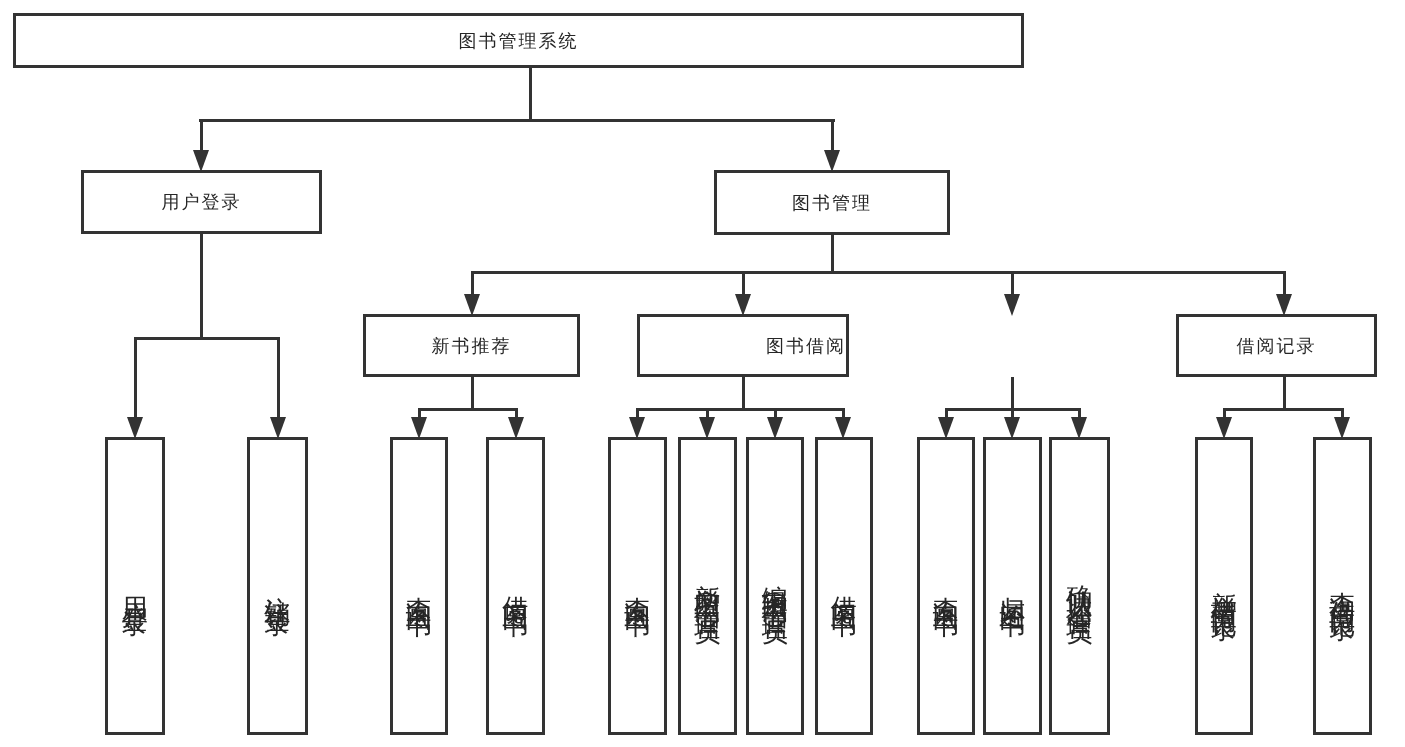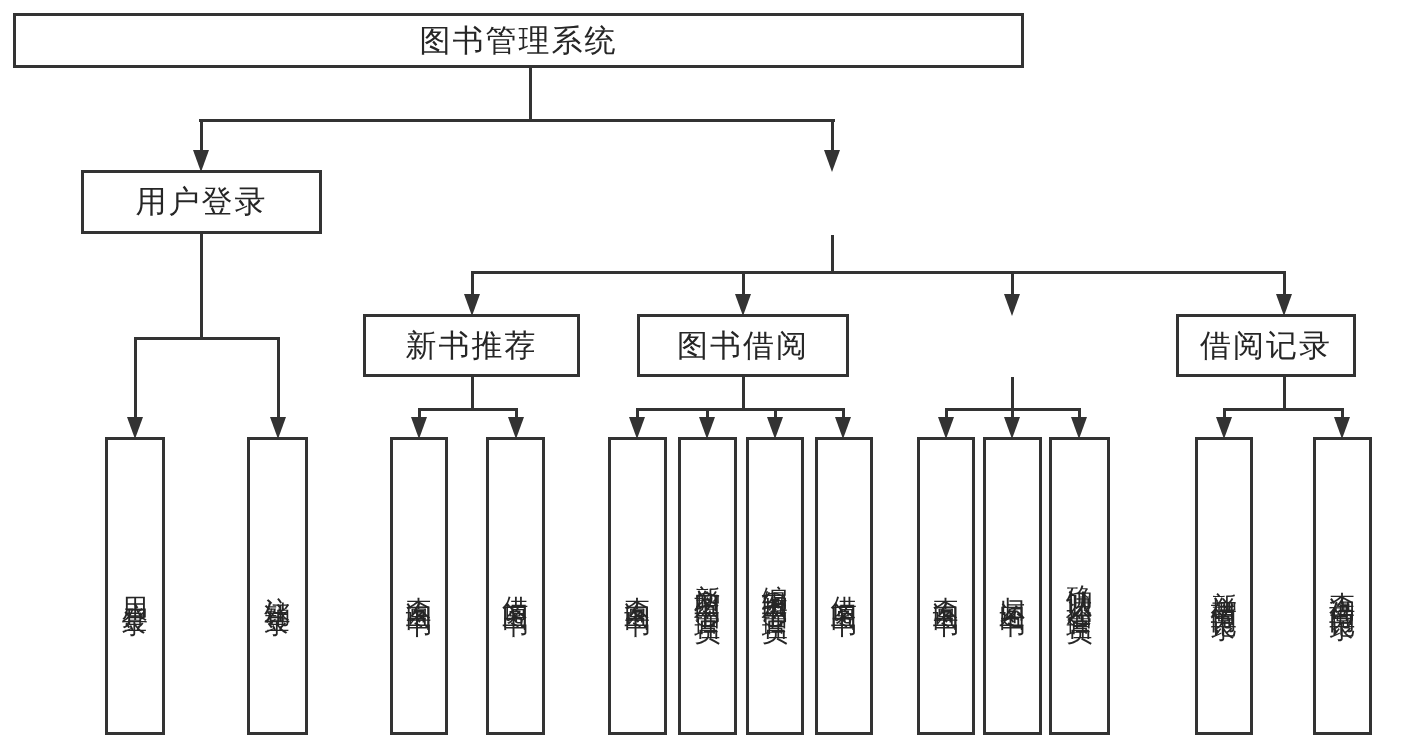--- a/index.html
+++ b/index.html
@@ -13,36 +13,36 @@
   .box {
     position:absolute;
     box-sizing:border-box;
     border:3px solid #333333;
     background:#ffffff;
     display:flex;
     align-items:center;
     justify-content:center;
     color:#262626;
   }
-  .hbox { font-size:31px; letter-spacing:2px; white-space:nowrap; }
+  .hbox { font-size:18px; letter-spacing:2px; white-space:nowrap; }
   .vbox span {
     writing-mode:vertical-rl;
     text-orientation:mixed;
     font-size:26px;
     letter-spacing:5px;
     line-height:1.1;
   }
   
   #box-root { left:13px;  top:13px;  width:1011px; height:55px; }
   #box-l2-0 { left:81px;  top:170px; width:241px;  height:64px; }
   #box-l2-1 { left:714px; top:170px; width:236px;  height:65px; }
   #box-l3-0 { left:363px; top:314px; width:217px;  height:63px; }
-  #box-l3-1 { left:637px; top:314px; width:212px;  height:63px; }
+  #box-l3-1 { left:637px; top:314px; width:212px;  height:63px;justify-content:flex-end; }
   #box-l3-2 { left:903px; top:314px; width:219px;  height:63px; }
-  #box-l3-3 { left:1176px;top:314px; width:180px;  height:63px; }
+  #box-l3-3 { left:1176px;top:314px; width:201px;  height:63px; }
   .leaf { top:437px; height:298px; }
   #box-a1 { left:105px;  width:60px; }
   #box-a2 { left:247px;  width:61px; }
   #box-b1 { left:390px;  width:58px; }
   #box-b2 { left:486px;  width:59px; }
   #box-c1 { left:608px;  width:59px; }
   #box-c2 { left:678px;  width:59px; }
   #box-c3 { left:746px;  width:58px; }
   #box-c4 { left:815px;  width:58px; }
   #box-d1 { left:917px;  width:58px; }
@@ -75,20 +75,23 @@
 
 <div class="stage">
 
   <div class="box hbox" id="box-root">
     <span>图书管理系统</span>
   </div>
 
   <div class="box hbox" id="box-l2-0">
     <span>用户登录</span>
   </div>
+  <div class="box hbox" id="box-l2-1">
+    <span>图书管理</span>
+  </div>
 
   <div class="box hbox" id="box-l3-0">
     <span>新书推荐</span>
   </div>
   <div class="box hbox" id="box-l3-1">
     <span>图书借阅</span>
   </div>
   <div class="box hbox" id="box-l3-3">
     <span>借阅记录</span>
   </div>

